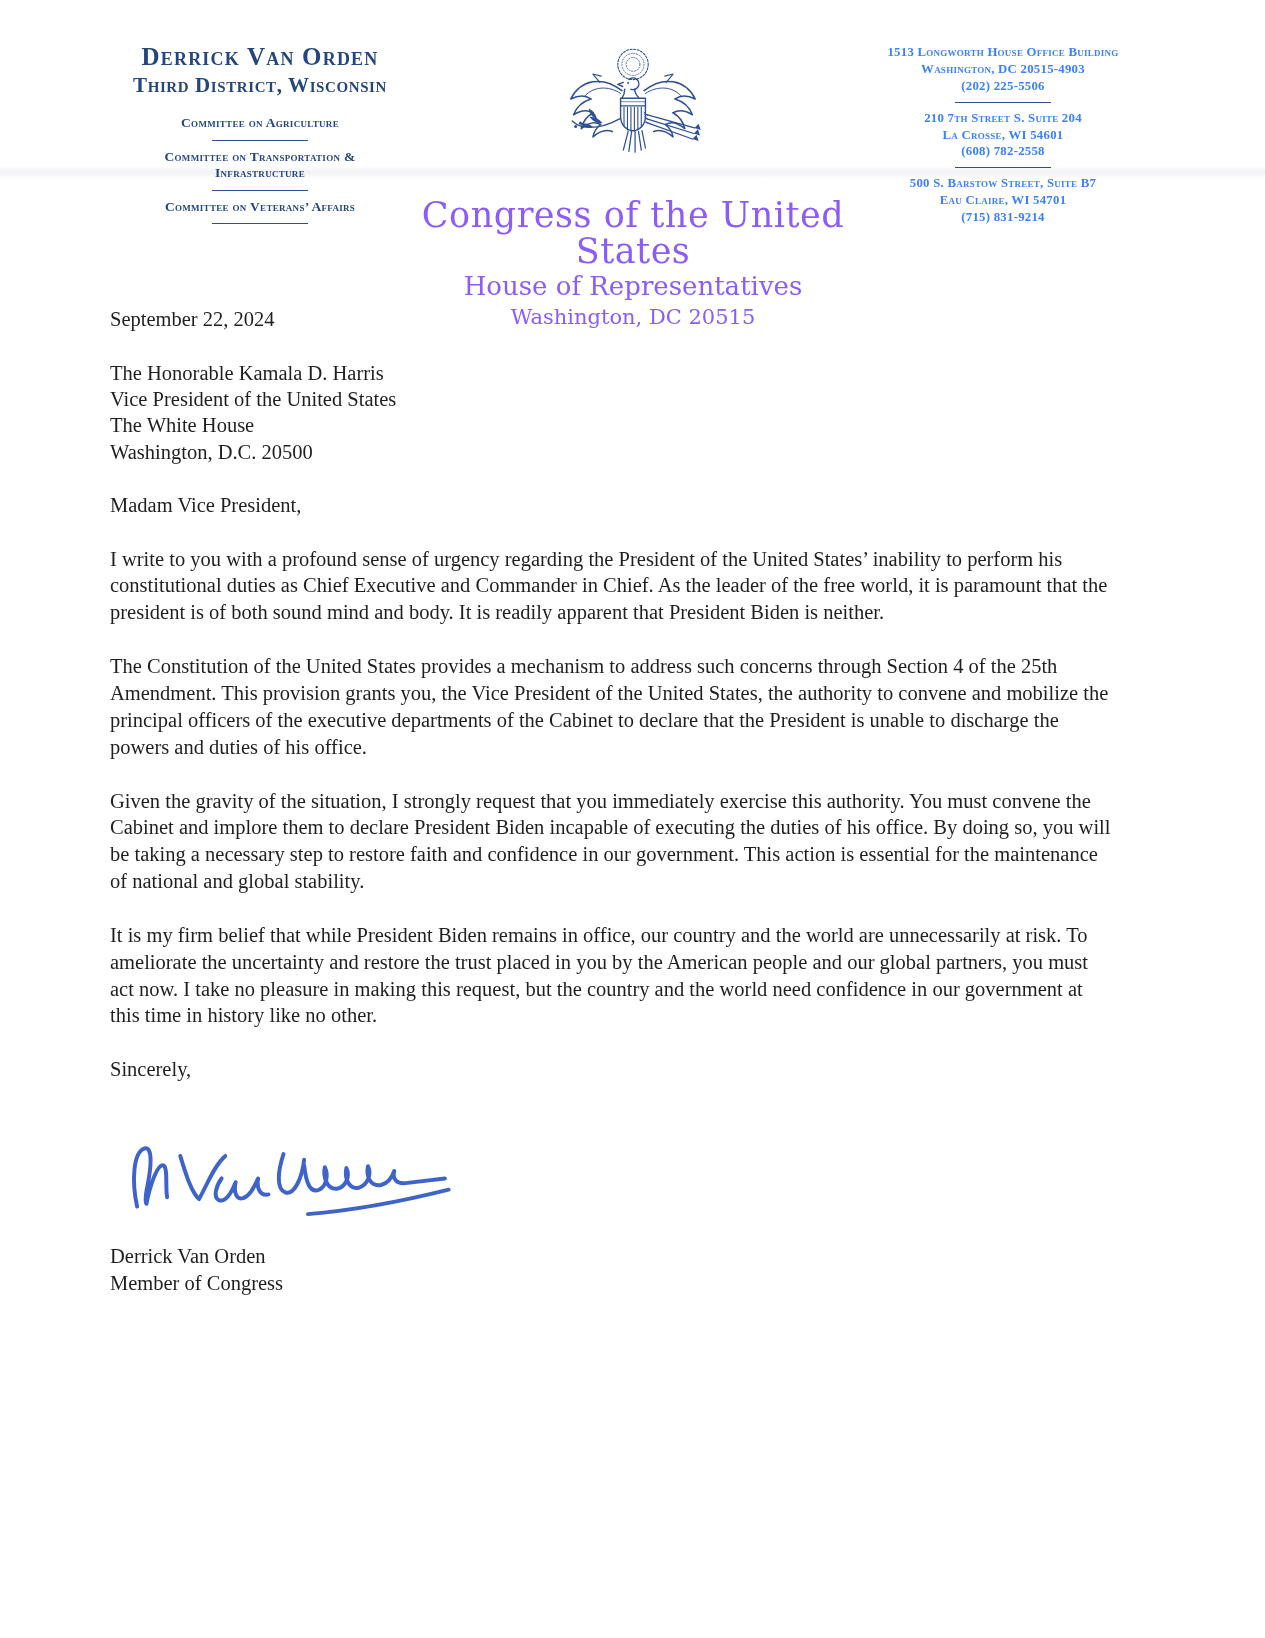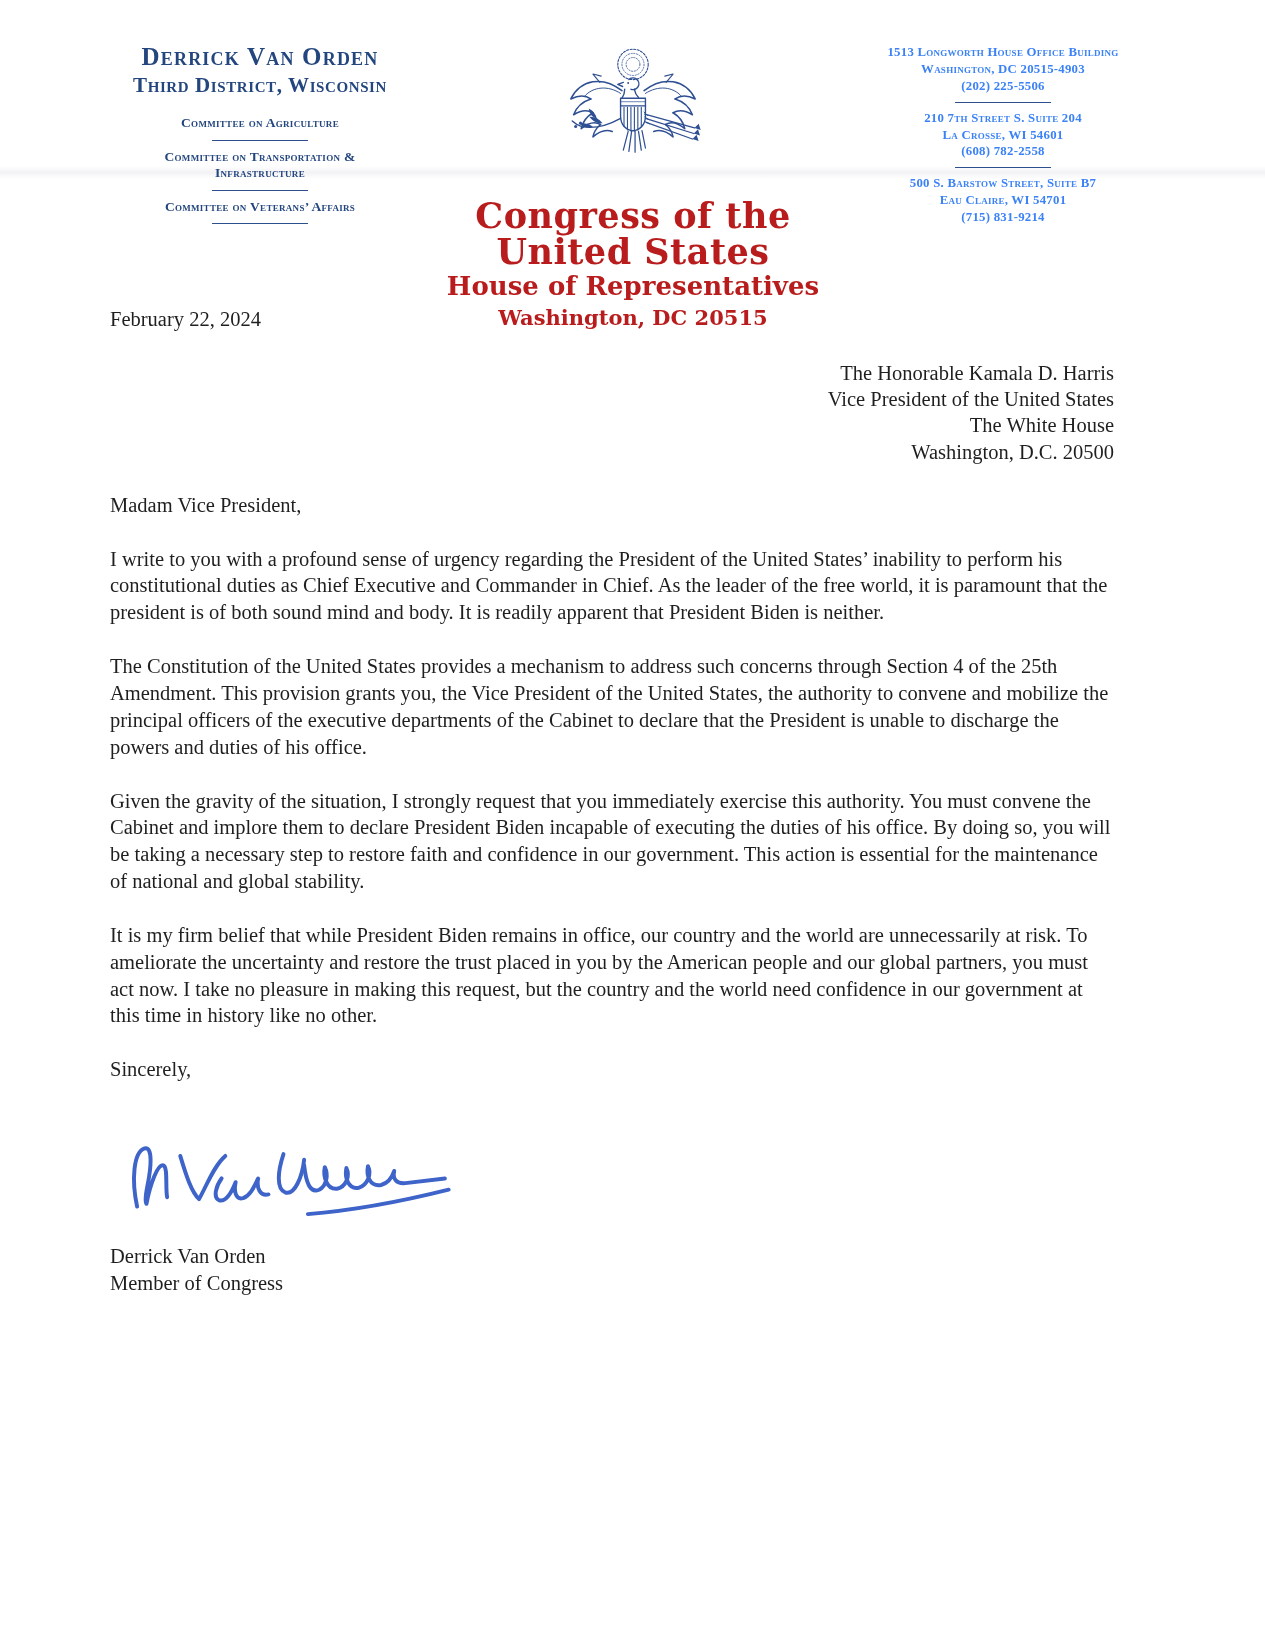--- a/index.html
+++ b/index.html
@@ -38,41 +38,41 @@
     font-size:13.5px; font-weight:700; font-variant:small-caps;
     letter-spacing:.3px; line-height:1.22; margin:8px auto;
   }
   .committee.narrow2 { max-width:218px; }
   .committee.narrow4 { max-width:300px; }
   .lh-divider { width:96px; border-top:1.6px solid #2d4f8e; margin:7px auto 7px; }
 
   .lh-center { position:absolute; left:418px; top:24px; width:430px; text-align:center; }
   .seal { line-height:0; }
   .seal svg { width:152px; height:172px; }
-  .blackletter { font-family:"DejaVu Serif", serif; font-weight:700; color:#b91c1c; }
+  .blackletter { font-family:"DejaVu Serif", serif; font-weight:400; color:#8b5cf6; }
   .title-main { font-size:35px; line-height:1.02; letter-spacing:.5px; margin-top:2px; }
   .title-sub  { font-size:26px; line-height:1.1; margin-top:3px; }
   .title-city { font-size:21px; line-height:1.1; margin-top:5px; }
 
   .lh-right {
     position:absolute; left:850px; top:44px; width:306px;
     text-align:center; color:#3b82f6;
   }
   .office-line {
     font-size:12.8px; font-weight:700; font-variant:small-caps;
     letter-spacing:.25px; line-height:1.32;
   }
 
   
   .letter-body {
     position:absolute; top:306px; left:110px; width:1004px;
     font-size:20.5px; line-height:1.31;
   }
   .date { margin:0 0 27px 0; }
-  .recipient { margin:0 0 27px 0;text-align:right; }
+  .recipient { margin:0 0 27px 0; }
   .recipient div { line-height:1.28; }
   .salutation { margin:0 0 27px 0; }
   .para { margin:0 0 27px 0; }
   .closing { margin:0; }
   .signature { margin:26px 0 12px 2px; line-height:0; }
   .signature svg { width:358px; height:122px; }
   .signer div { line-height:1.3; }
 </style>
 </head>
 <body>
@@ -161,21 +161,21 @@
       <div class="lh-divider"></div>
       <div class="office-block">
         <div class="office-line">500 S. Barstow Street, Suite B7</div>
         <div class="office-line">Eau Claire, WI 54701</div>
         <div class="office-line">(715) 831-9214</div>
       </div>
     </div>
   </div>
 
   <div class="letter-body">
-    <div class="date">February 22, 2024</div>
+    <div class="date">September 22, 2024</div>
 
     <div class="recipient">
       <div>The Honorable Kamala D. Harris</div>
       <div>Vice President of the United States</div>
       <div>The White House</div>
       <div>Washington, D.C. 20500</div>
     </div>
 
     <div class="salutation">Madam Vice President,</div>
 

